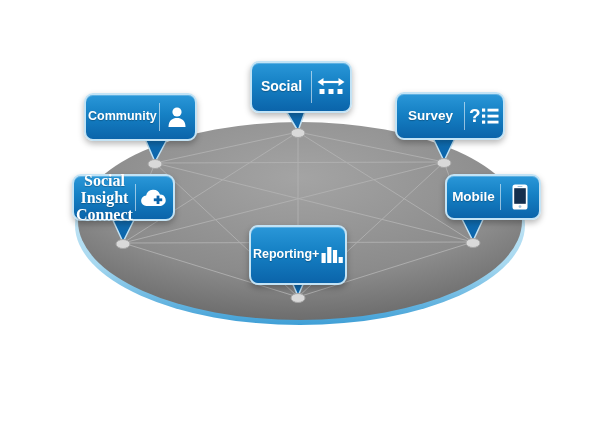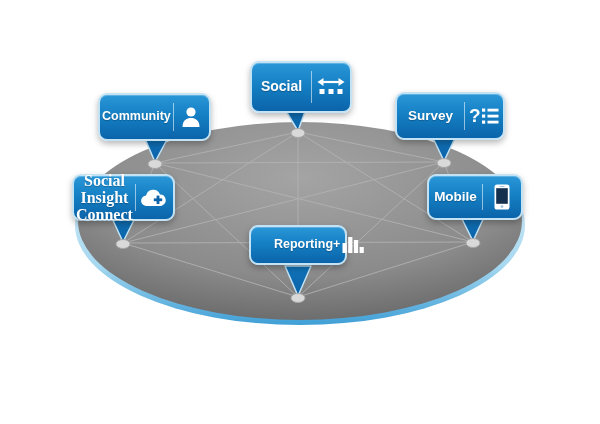--- a/index.html
+++ b/index.html
@@ -16,29 +16,29 @@
     color:#fff;
   }
   .callout .label{
     flex:1;text-align:center;font-weight:bold;color:#ffffff;
     line-height:1.08;padding:0 2px;text-shadow:0 1px 1px rgba(0,0,0,0.25);
   }
   .callout .divider{width:1px;align-self:stretch;margin:8px 0;background:rgba(255,255,255,0.55);}
   .callout .icon-wrap{width:38px;display:flex;align-items:center;justify-content:center;}
   .c-panel     {left:250px;top:61px;width:102px;height:52px;}
   .c-panel .label{font-size:14px;}
-  .c-community {left:98px;top:93px;width:113px;height:48px;}
+  .c-community {left:84px;top:93px;width:113px;height:48px;}
   .c-community .label{font-size:12.5px;}
   .c-survey    {left:395px;top:92px;width:110px;height:48px;align-items:center;}
   .c-survey .label{font-size:13.5px;}
   .c-sic       {left:72px;top:174px;width:103px;height:47px;}
   .c-sic .label{font-size:16px;font-family:Liberation Serif, serif;}
-  .c-mobile    {left:427px;top:174px;width:96px;height:46px;}
+  .c-mobile    {left:445px;top:174px;width:96px;height:46px;}
   .c-mobile .label{font-size:13.5px;}
-  .c-reporting {left:249px;top:225px;width:98px;height:40px;padding-left:21px;}
+  .c-reporting {left:249px;top:225px;width:98px;height:60px;}
   .c-reporting .label{font-size:12.5px;}
 </style>
 </head>
 <body>
 
 <div class="canvas">
 
   <svg class="base" width="600" height="424" viewBox="0 0 600 424">
     <defs>
       <radialGradient id="discGrad" cx="0.5" cy="0.28" r="0.9">

